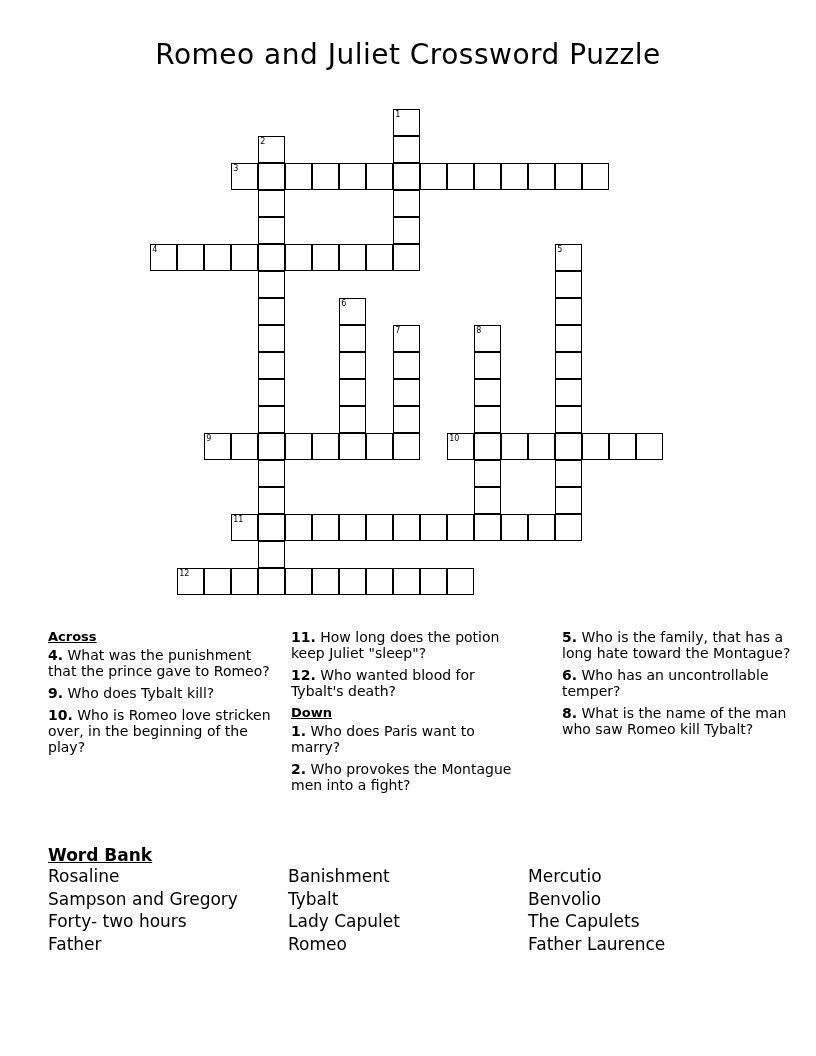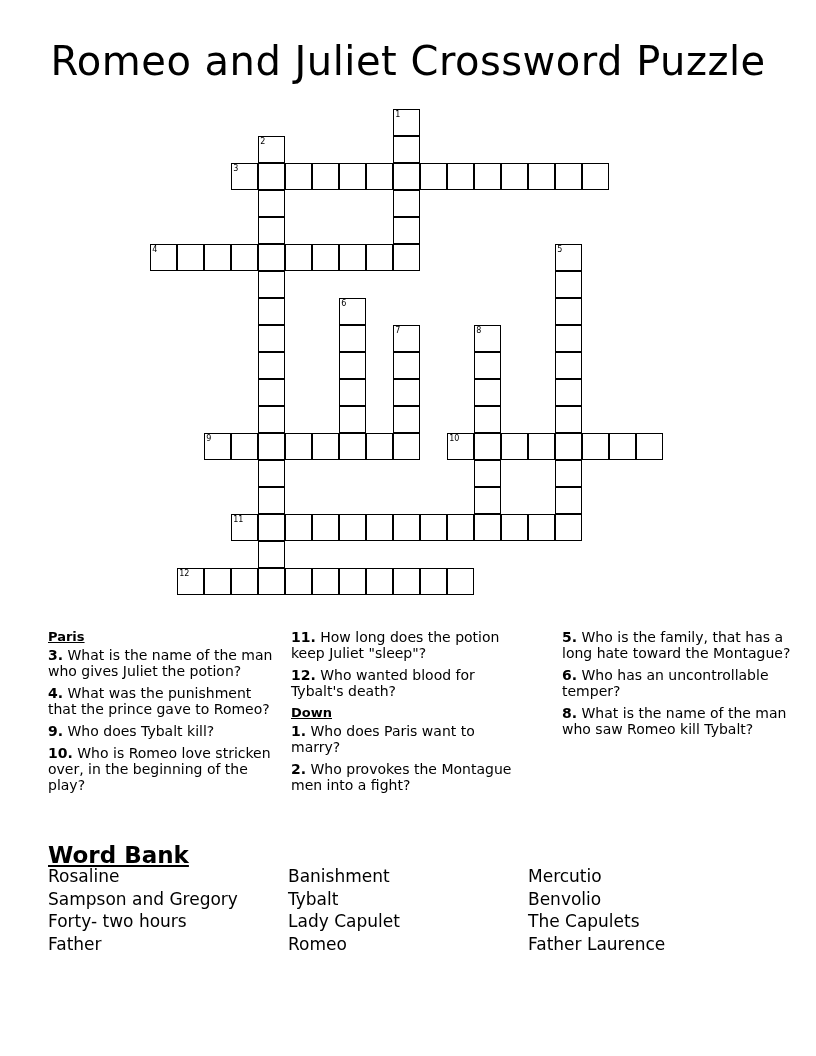--- a/index.html
+++ b/index.html
@@ -1,33 +1,33 @@
 <!DOCTYPE html>
 <html><head>
 <meta charset="utf-8">
 <style>
   html, body { margin: 0; padding: 0; background: #ffffff; }
   body { width: 816px; height: 1056px; position: relative; overflow: hidden;
          font-family: "DejaVu Sans", sans-serif; color: #000; }
   .title { position: absolute; left: 0; top: 38px; width: 816px; text-align: center;
-           font-size: 40px; font-family: "DejaVu Sans", sans-serif; letter-spacing: 0.5px; }
+           font-size: 28px; font-family: "DejaVu Sans", sans-serif; letter-spacing: 0.5px; }
   .grid { position: absolute; left: 0; top: 0; width: 816px; height: 620px; }
   .cell { position: absolute; width: 27px; height: 27px; box-sizing: border-box;
           border: 1.5px solid #000; background: #fff; margin-left: -0.75px; margin-top: -0.75px; }
   .cell .num { position: absolute; left: 1px; top: 0px; font-size: 8px; line-height: 9px;
                font-family: "DejaVu Sans", sans-serif; color: #000; }
   .clues { position: absolute; top: 629px; font-size: 14px; line-height: 16px; }
   .clues.col1 { left: 48px; width: 236px; }
   .clues.col2 { left: 291px; width: 236px; }
   .clues.col3 { left: 562px; width: 240px; }
   .clue-heading { font-weight: bold; text-decoration: underline; font-size: 13px; margin-bottom: 2px; }
   .clue { margin-bottom: 6px; }
   .clue .n { font-weight: bold; }
   .wordbank { position: absolute; left: 48px; top: 845px; width: 720px; }
-  .wb-heading { font-size: 23px; font-weight: bold; text-decoration: underline; line-height: 20px; }
+  .wb-heading { font-size: 17px; font-weight: bold; text-decoration: underline; line-height: 20px; }
   .wb-grid { display: grid; grid-template-columns: 240px 240px 240px; font-size: 17px; line-height: 22.5px; }
 </style>
 </head>
 <body>
 
 <div class="title">Romeo and Juliet Crossword Puzzle</div>
 
 <div class="grid" id="grid">
     <div class="cell" style="left: 394px; top: 110px;">
       <span class="num">1</span>
@@ -153,22 +153,21 @@
     <div class="cell" style="left: 286px; top: 569px;"></div>
     <div class="cell" style="left: 313px; top: 569px;"></div>
     <div class="cell" style="left: 340px; top: 569px;"></div>
     <div class="cell" style="left: 367px; top: 569px;"></div>
     <div class="cell" style="left: 394px; top: 569px;"></div>
     <div class="cell" style="left: 421px; top: 569px;"></div>
     <div class="cell" style="left: 448px; top: 569px;"></div>
   </div>
 
 <div class="clues col1">
-  <div class="clue-heading">Paris</div>
-  <div class="clue"><span class="n">3</span><span class="n">.</span> <span>What is the name of the man who gives Juliet the potion?</span></div>
+  <div class="clue-heading">Across</div>
   <div class="clue"><span class="n">4</span><span class="n">.</span> <span>What was the punishment that the prince gave to Romeo?</span></div>
   <div class="clue"><span class="n">9</span><span class="n">.</span> <span>Who does Tybalt kill?</span></div>
   <div class="clue"><span class="n">10</span><span class="n">.</span> <span>Who is Romeo love stricken over, in the beginning of the play?</span></div>
 </div>
 
 <div class="clues col2">
   <div class="clue"><span class="n">11</span><span class="n">.</span> <span>How long does the potion keep Juliet "sleep"?</span></div>
   <div class="clue"><span class="n">12</span><span class="n">.</span> <span>Who wanted blood for Tybalt's death?</span></div>
   <div class="clue-heading">Down</div>
   <div class="clue"><span class="n">1</span><span class="n">.</span> <span>Who does Paris want to marry?</span></div>

